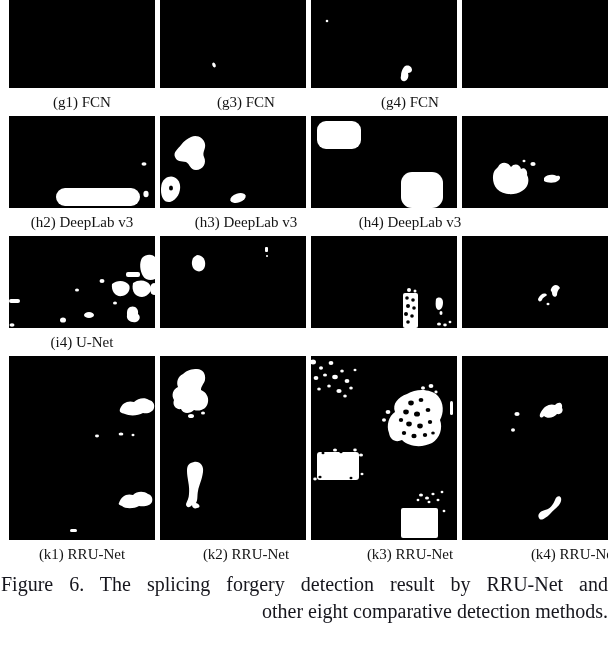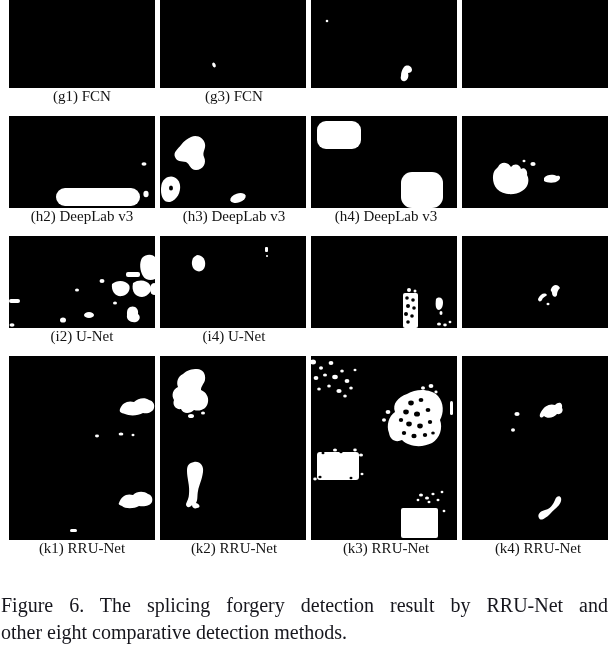--- a/index.html
+++ b/index.html
@@ -5,25 +5,25 @@
   html,body{margin:0;padding:0;background:#ffffff;}
   .page{
     width:608px;height:661px;position:relative;background:#ffffff;
     font-family:"Liberation Serif","DejaVu Serif",serif;overflow:hidden;
   }
   .row-images{display:flex;padding-left:9px;gap:5px;}
   .panel{width:146px;background:#000;flex:0 0 146px;}
   .panel svg{display:block;width:146px;}
   .row-g .panel, .row-g svg{height:88px;}
   .row-std .panel, .row-std svg{height:92px;}
-  .row-labels{display:flex;padding-left:9px;gap:6px;height:28px;}
+  .row-labels{display:flex;padding-left:9px;gap:18px;height:28px;align-items:center;}
   .panel-label{width:146px;flex:0 0 146px;text-align:center;font-size:15px;color:#141414;white-space:nowrap;}
   .caption{padding:3px 0 0 1px;font-size:20px;line-height:27px;color:#16161d;}
-  .caption-line1{text-align:justify;text-align-last:justify;margin-top:21px;}
-  .caption-line2{text-align:left;}
+  .caption-line1{text-align:justify;text-align-last:justify;}
+  .caption-line2{text-align:right;}
 </style>
 </head>
 <body>
 
 <div class="page">
 
   <div class="row-images row-g">
     <div class="panel">
         <svg viewBox="0 0 146 88" preserveAspectRatio="none"></svg>
       </div>
@@ -38,20 +38,21 @@
           <path d="M93,67 C96,64 101,66 101,70 C101,72 99,73 97,73 C98,76 97,80 94,81 C91,82 89,79 90,76 C90,72 91,70 93,67 Z" fill="#ffffff"></path>
         </svg>
       </div>
     <div class="panel">
         <svg viewBox="0 0 146 88" preserveAspectRatio="none"></svg>
       </div>
   </div>
   <div class="row-labels">
     <div class="panel-label">(g1) FCN</div>
     <div class="panel-label">(g3) FCN</div>
+    <div class="panel-label">(g4) FCN</div>
   </div>
 
   <div class="row-images row-std">
     <div class="panel">
         <svg viewBox="0 0 146 92" preserveAspectRatio="none">
           <rect x="47" y="72" width="84" height="18" rx="9" fill="#ffffff"></rect>
           <ellipse cx="135" cy="48" rx="2.5" ry="1.8" fill="#ffffff"></ellipse>
           <ellipse cx="137" cy="78" rx="2.6" ry="3.2" fill="#ffffff"></ellipse>
         </svg>
       </div>
@@ -130,21 +131,20 @@
       </div>
     <div class="panel">
         <svg viewBox="0 0 146 92" preserveAspectRatio="none">
           <path d="M76,63 C78,58 83,56 85,59 C83,61 81,61 80,64 C79,66 76,66 76,63 Z" fill="#ffffff"></path>
           <path d="M89,53 C91,48 96,48 98,52 C96,54 95,56 95,59 C94,62 90,61 90,57 C90,55 88,55 89,53 Z" fill="#ffffff"></path>
           <ellipse cx="86" cy="68" rx="1.5" ry="1.2" fill="#ffffff"></ellipse>
         </svg>
       </div>
   </div>
   <div class="row-labels">
-    <div class="panel-label">(i2) U-Net</div>
     <div class="panel-label">(i4) U-Net</div>
   </div>
 
   <div class="row-images row-std">
     <div class="panel">
         <svg viewBox="0 0 146 92" preserveAspectRatio="none">
           <path d="M111,53 C113,47 119,44 125,46 C129,42 136,41 140,44 C144,45 146,48 145,52 C144,56 139,58 134,57 C129,60 120,60 116,58 C112,57 110,56 111,53 Z" fill="#ffffff"></path>
           <ellipse cx="88" cy="80" rx="2" ry="1.4" fill="#ffffff"></ellipse>
           <ellipse cx="112" cy="78" rx="2.4" ry="1.5" fill="#ffffff"></ellipse>
           <ellipse cx="124" cy="79" rx="1.5" ry="1.3" fill="#ffffff"></ellipse>

